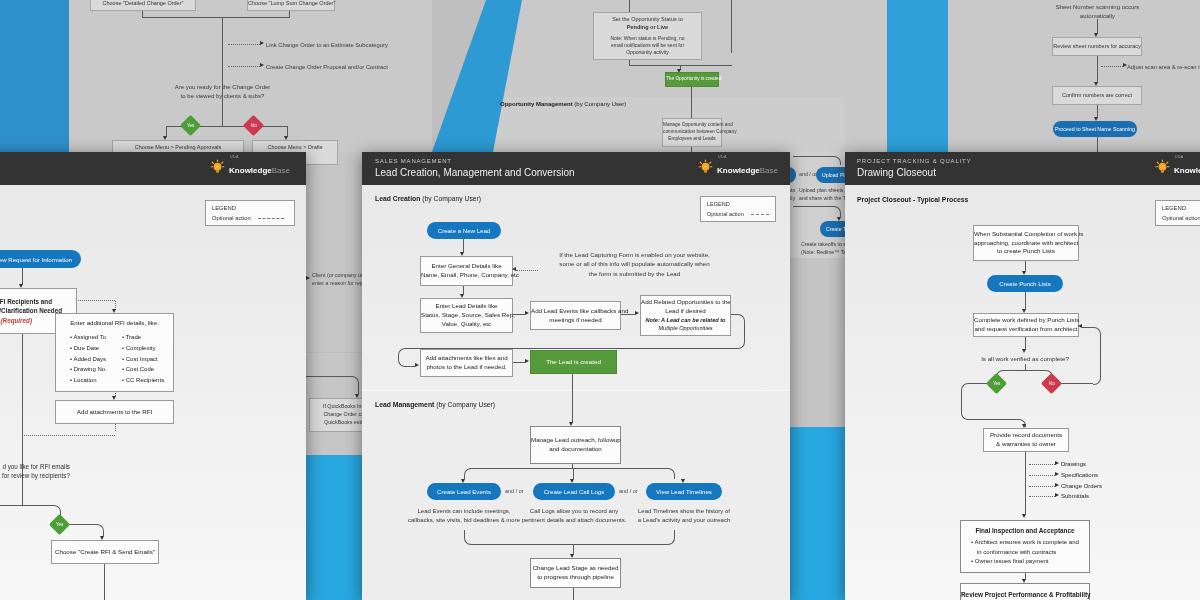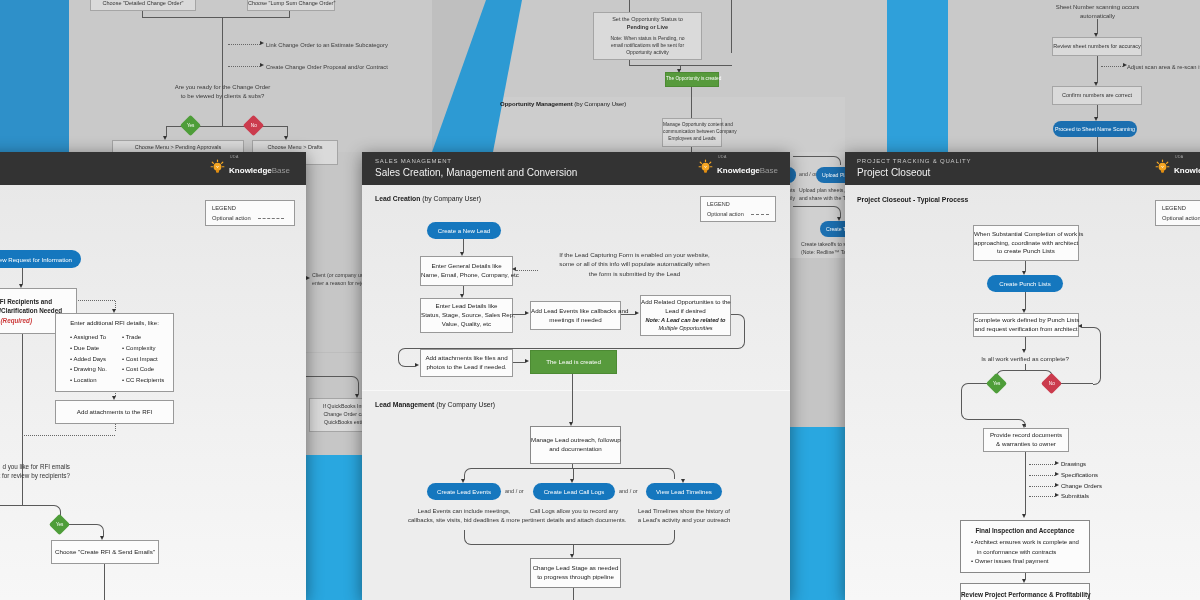--- a/index.html
+++ b/index.html
@@ -304,21 +304,21 @@
       <div>Choose "Create RFI &amp; Send Emails"</div>
     </div>
   <div class="vl" style="left:234px;top:410px;height:38px;"></div>
 </div>
 
 <div class="page" style="left:362px;top:152px;width:428px;height:448px;">
   <div class="abs" style="left:0;top:238px;width:428px;height:210px;background:#ededed;"></div>
   <div class="hl" style="left:0;top:238px;width:428px;background:#f8f8f8;"></div>
   <div class="phead">
     <div class="ph-small" style="left:13px;top:6px;">SALES MANAGEMENT</div>
-    <div class="ph-big" style="left:13px;top:15px;">Sales Creation, Management and Conversion</div>
+    <div class="ph-big" style="left:13px;top:15px;">Lead Creation, Management and Conversion</div>
     <div class="logo" style="right:12px;top:7px;">
       <svg width="15" height="17" viewBox="0 0 20 22">
         <g stroke="#F5A623" stroke-width="1.6" stroke-linecap="round">
           <line x1="10" y1="1" x2="10" y2="3"></line>
             <line x1="3" y1="4" x2="4.6" y2="5.6"></line>
           <line x1="17" y1="4" x2="15.4" y2="5.6"></line>
             <line x1="1.5" y1="10" x2="3.5" y2="10"></line>
           <line x1="16.5" y1="10" x2="18.5" y2="10"></line>
           </g>
         <circle cx="10" cy="10" r="5.2" fill="#F5A623"></circle>
@@ -442,21 +442,21 @@
   <div class="box" style="left:168px;top:406px;width:89px;height:28px;border-color:#888;">
     <div>Change Lead Stage as needed</div>
       <div>to progress through pipeline</div>
     </div>
   <div class="vl" style="left:211px;top:434px;height:14px;"></div>
 </div>
 
 <div class="page" style="left:845px;top:152px;width:420px;height:448px;">
   <div class="phead">
     <div class="ph-small" style="left:12px;top:6px;">PROJECT TRACKING &amp; QUALITY</div>
-    <div class="ph-big" style="left:12px;top:15px;">Project Closeout</div>
+    <div class="ph-big" style="left:12px;top:15px;">Drawing Closeout</div>
     <div class="logo" style="left:310px;top:7px;">
       <svg width="15" height="17" viewBox="0 0 20 22">
         <g stroke="#F5A623" stroke-width="1.6" stroke-linecap="round">
           <line x1="10" y1="1" x2="10" y2="3"></line>
             <line x1="3" y1="4" x2="4.6" y2="5.6"></line>
           <line x1="17" y1="4" x2="15.4" y2="5.6"></line>
             <line x1="1.5" y1="10" x2="3.5" y2="10"></line>
           <line x1="16.5" y1="10" x2="18.5" y2="10"></line>
           </g>
         <circle cx="10" cy="10" r="5.2" fill="#F5A623"></circle>

